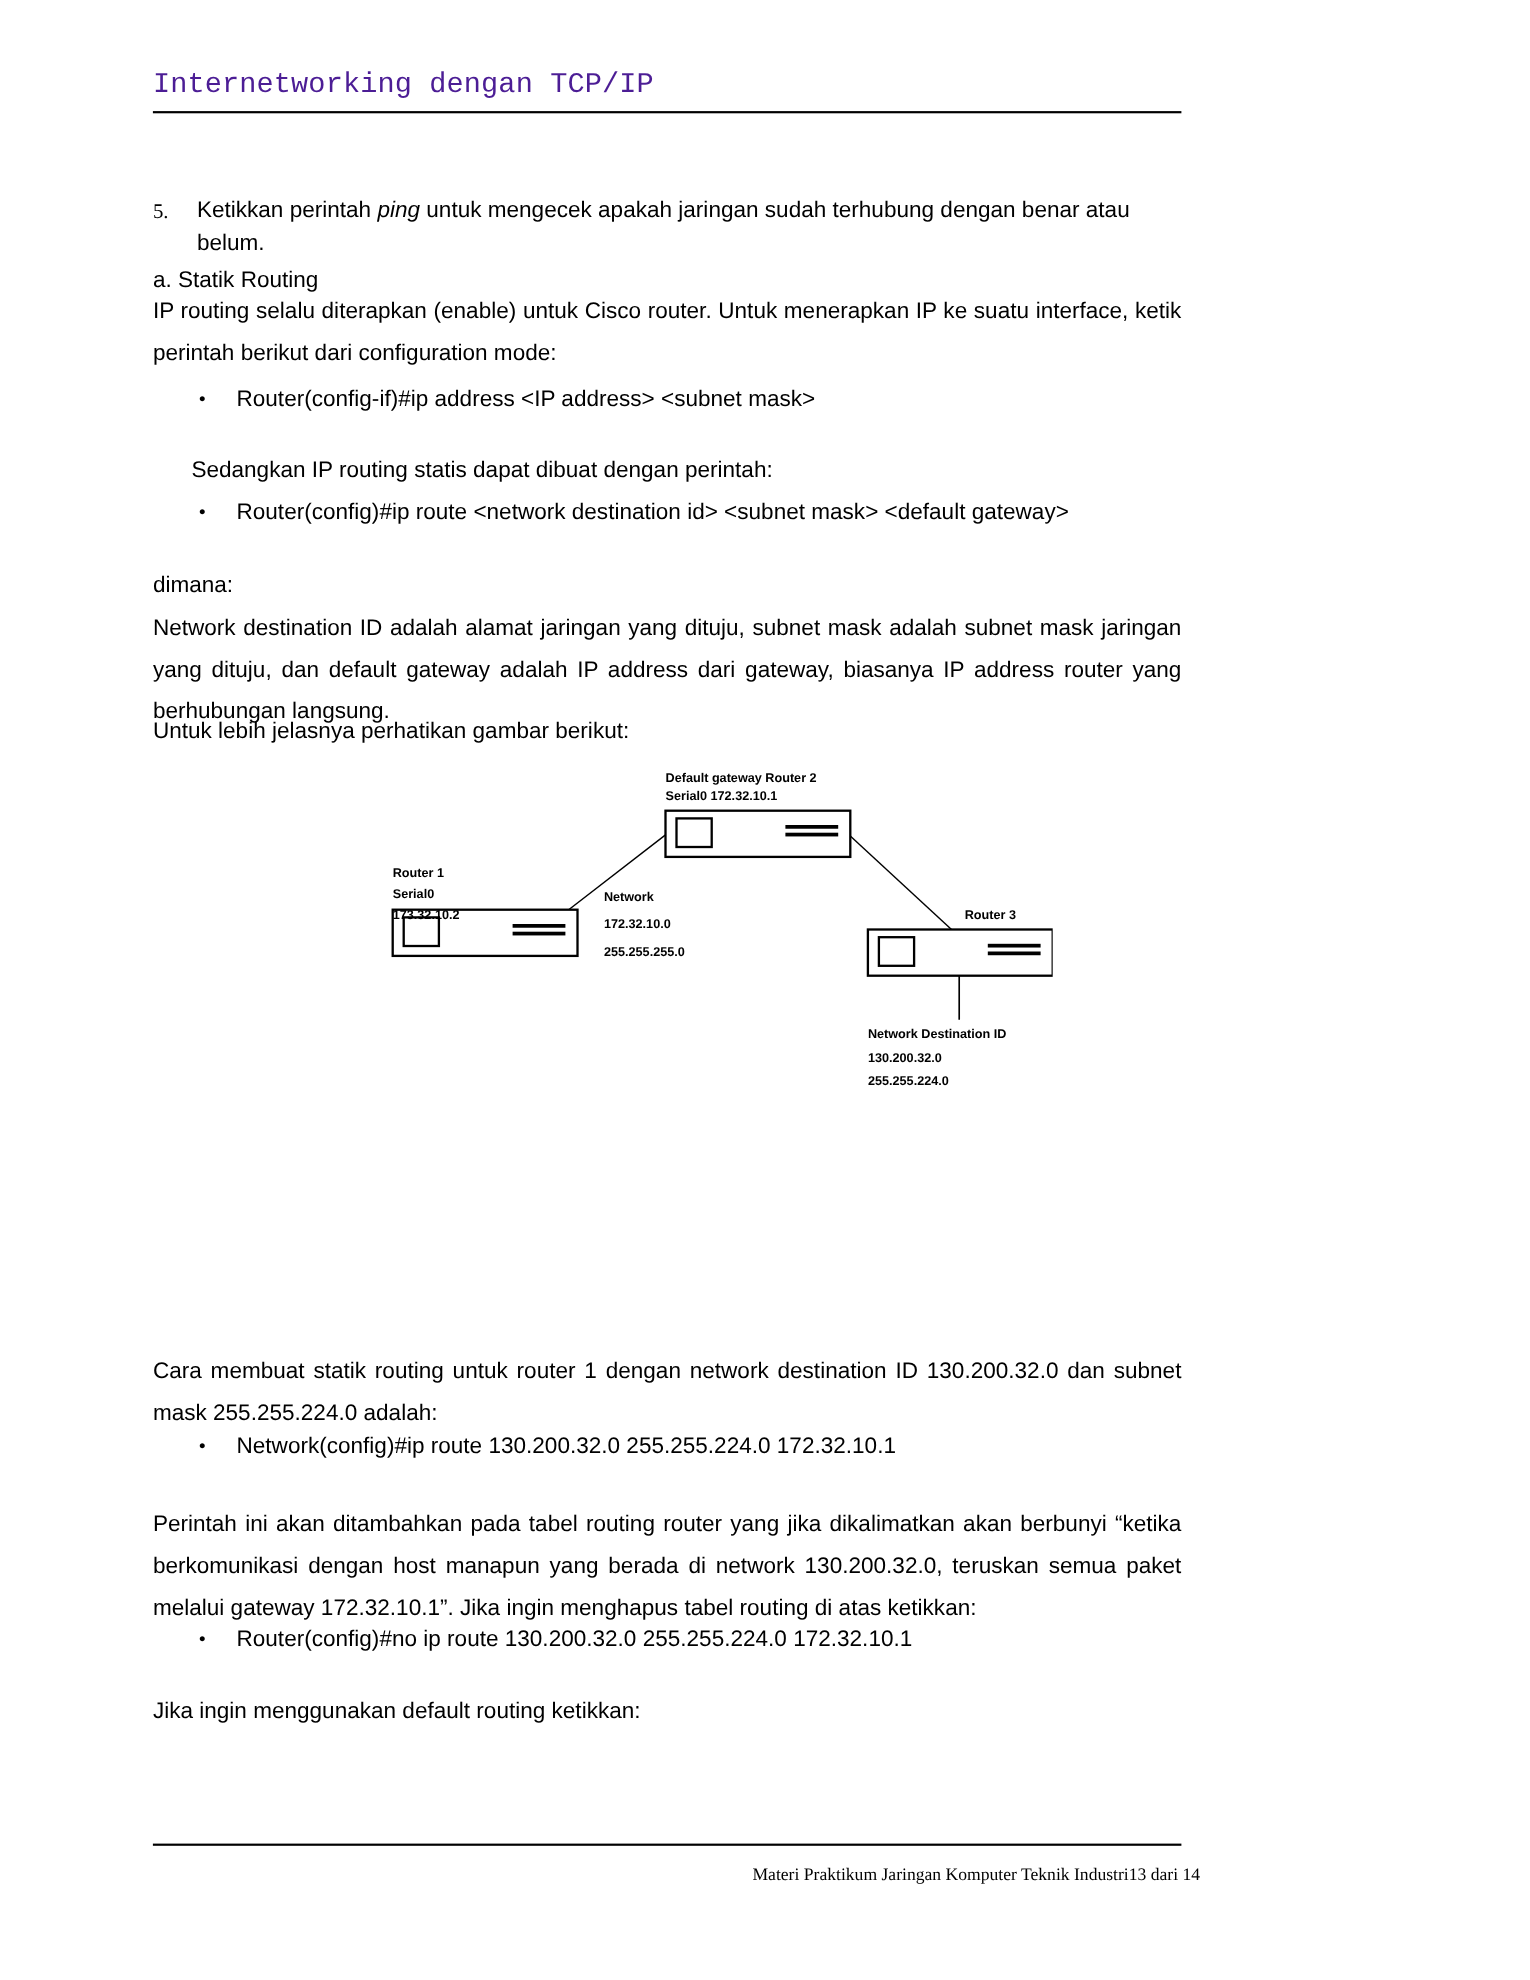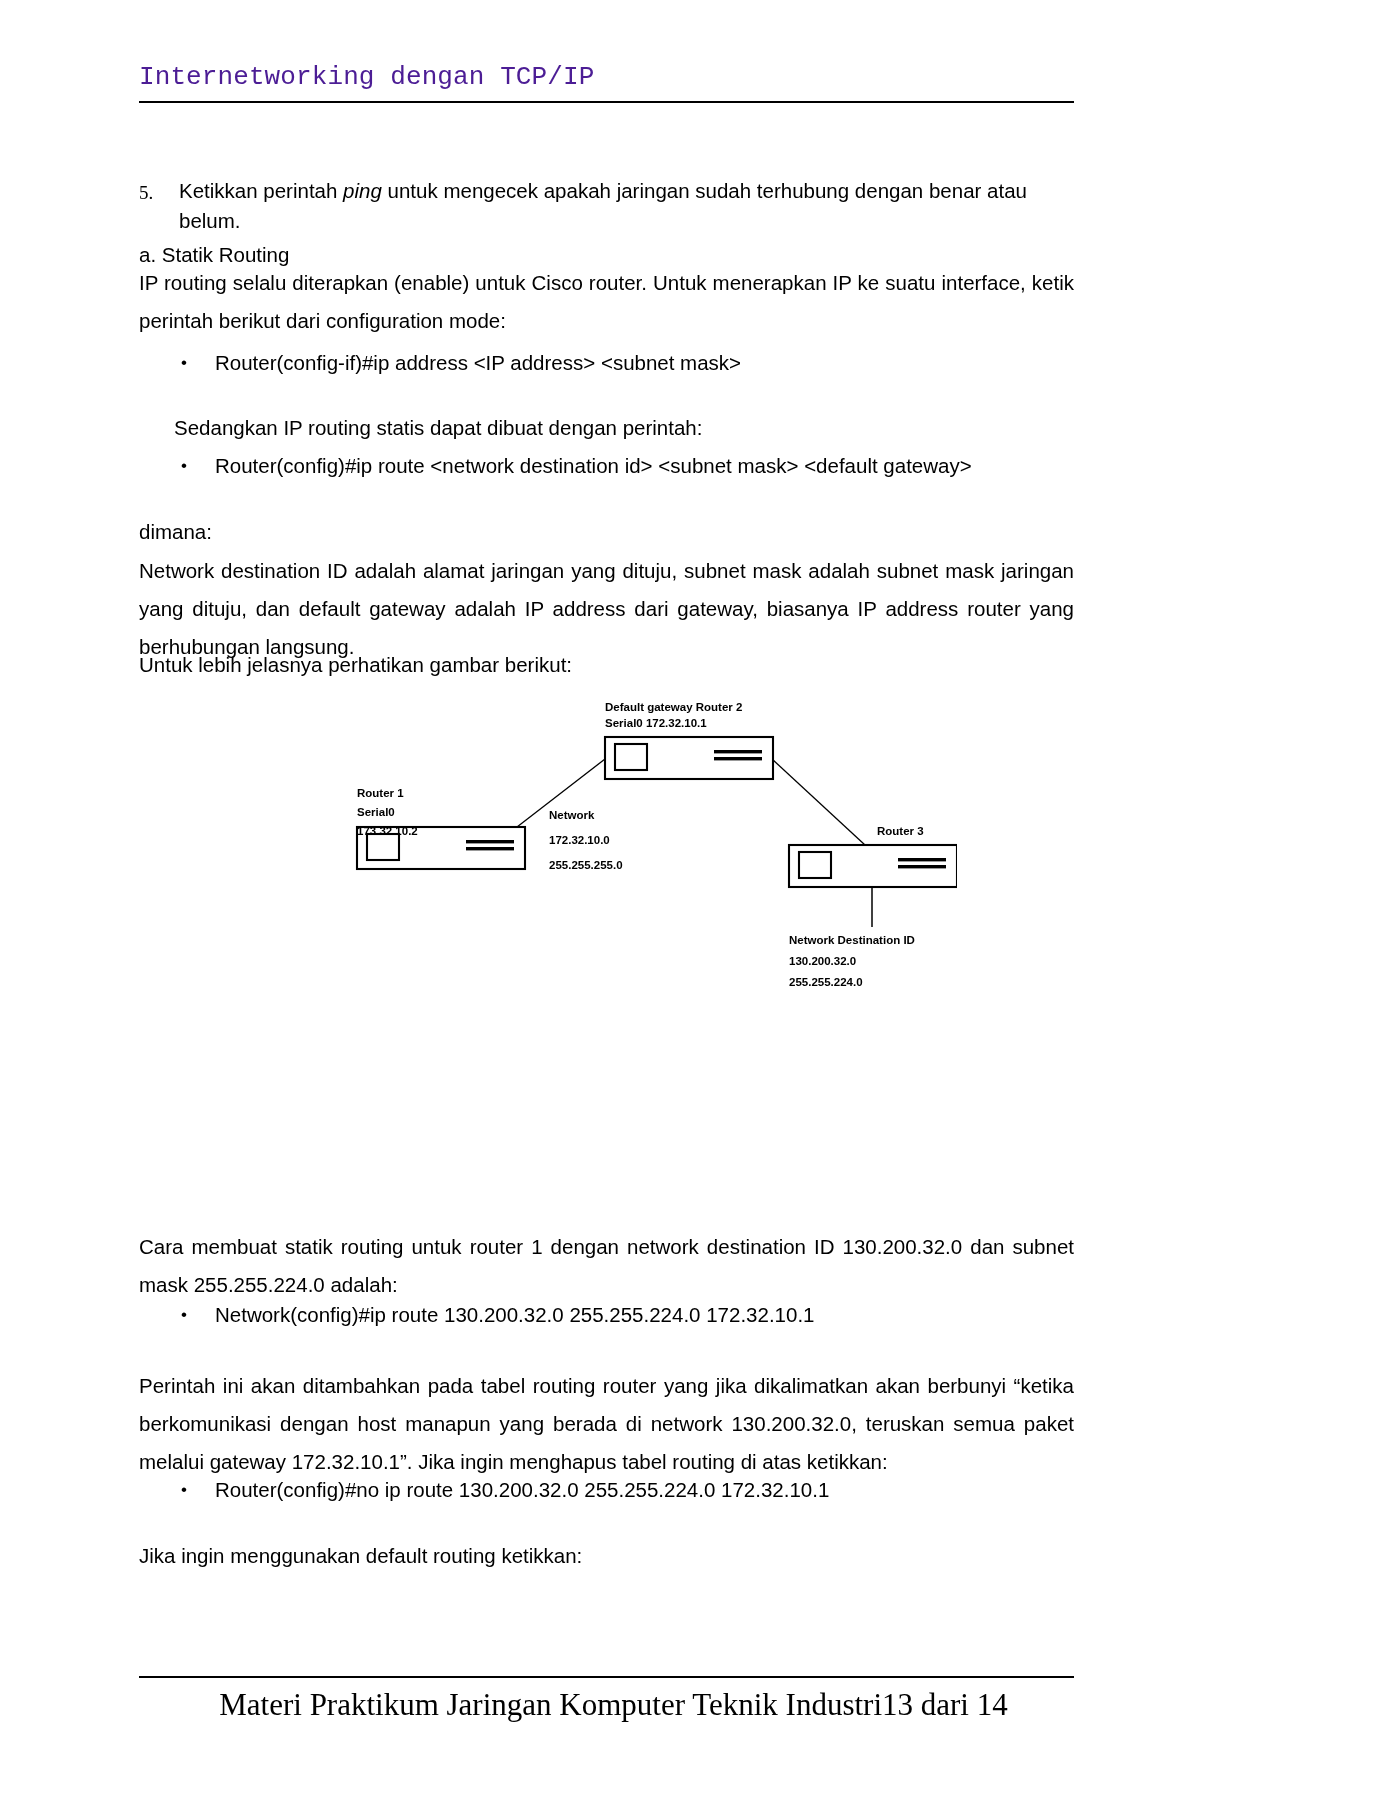--- a/index.html
+++ b/index.html
@@ -52,28 +52,28 @@
   .ftr-rule {
     position: absolute;
     left: 0;
     top: 1676px;
     width: 935px;
     height: 0;
     border-top: 2.2px solid #000;
   }
   .ftr {
     position: absolute;
-    left: 7px;
+    left: 17px;
     top: 1690px;
     width: 935px;
     display: flex;
-    justify-content: center;
+    justify-content: flex-end;
     align-items: baseline;
     font-family: "Liberation Serif", serif;
-    font-size: 31px;
+    font-size: 16px;
     line-height: 30px;
   }
 
   
   .blk {
     position: absolute;
     font-size: 20.5px;
     line-height: 38px;
     color: #000;
   }

